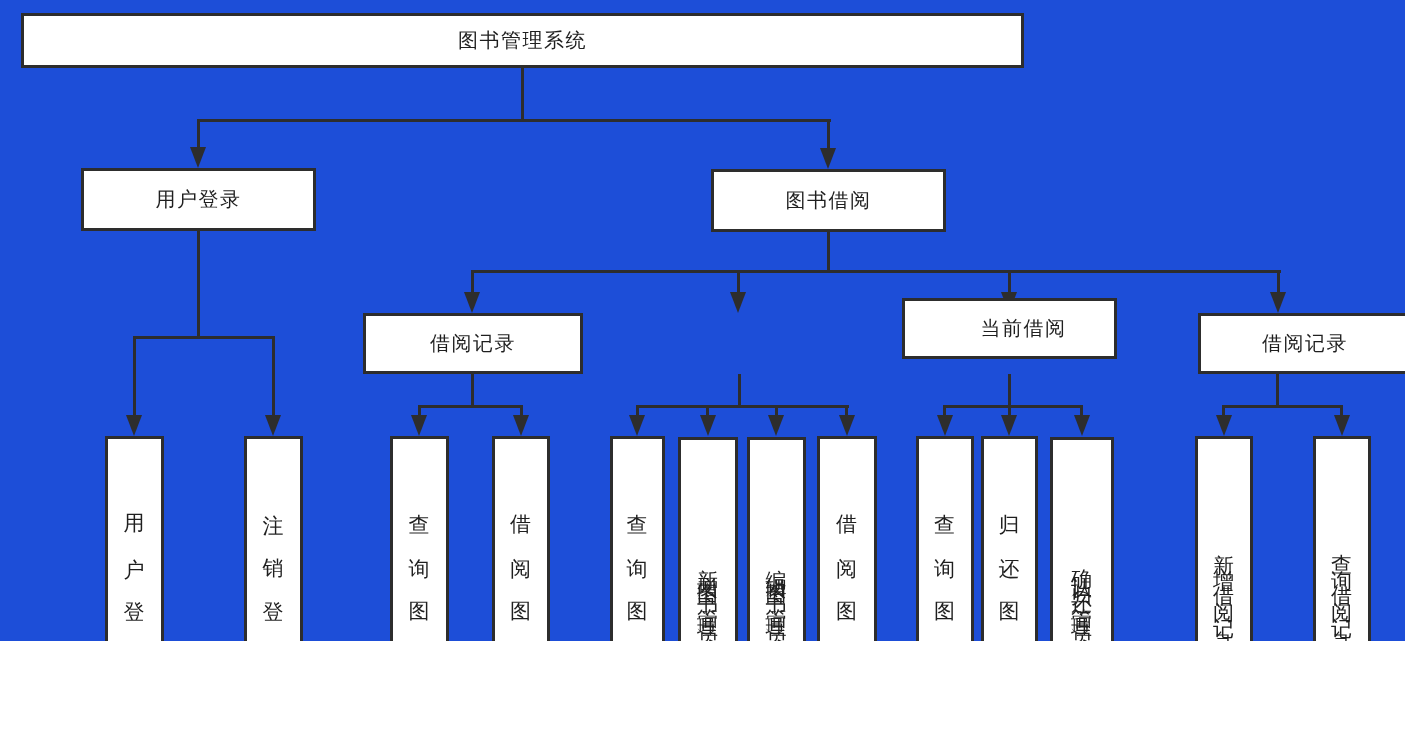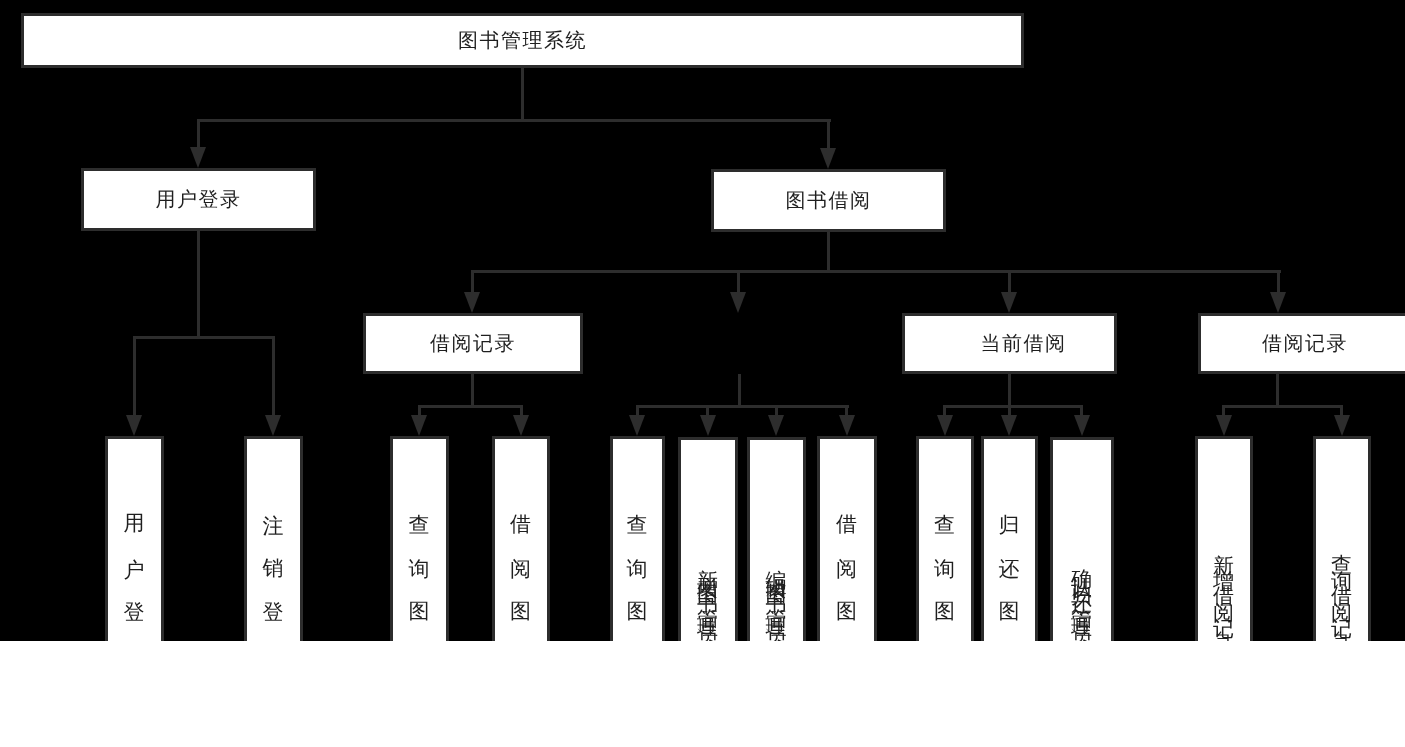--- a/index.html
+++ b/index.html
@@ -1,21 +1,21 @@
 <!DOCTYPE html>
 <html><head>
 <meta charset="utf-8">
 <style>
   html,body{margin:0;padding:0;}
   body{
     width:1405px;height:747px;background:#ffffff;
     font-family:"Liberation Sans","DejaVu Sans",sans-serif;
     color:#1f1f1f;
   }
-  #canvas{position:relative;width:1405px;height:641px;background:#000000;overflow:hidden;}
+  #canvas{position:relative;width:1405px;height:641px;background:#1d4ed8;overflow:hidden;}
 
   .box{
     position:absolute;box-sizing:border-box;
     border:3px solid #2d2d2d;background:#ffffff;
     display:flex;align-items:center;justify-content:center;
     font-size:20px;letter-spacing:1.5px;color:#1f1f1f;
   }
   .vbox{
     position:absolute;box-sizing:border-box;
     border:3px solid #2d2d2d;background:#ffffff;
@@ -80,21 +80,21 @@
   <div class="vl" style="left:737px;top:270px;height:23px;"></div>
   <div class="arr" style="left:730px;top:292px;"></div>
   <div class="vl" style="left:1008px;top:270px;height:23px;"></div>
   <div class="arr" style="left:1001px;top:292px;"></div>
   <div class="vl" style="left:1277px;top:270px;height:23px;"></div>
   <div class="arr" style="left:1270px;top:292px;"></div>
 
   <div class="box" style="left:363px;top:313px;width:220px;height:61px;">
     <span>借阅记录</span>
   </div>
-  <div class="box" style="left:902px;top:313px;width:215px;height:61px;padding-left:28px;">
+  <div class="box" style="left:902px;top:298px;width:215px;height:61px;padding-left:28px;">
     <span>当前借阅</span>
   </div>
   <div class="box" style="left:1198px;top:313px;width:214px;height:61px;">
     <span>借阅记录</span>
   </div>
 
   <div class="vl" style="left:471px;top:374px;height:34px;"></div>
   <div class="hl" style="left:418px;top:405px;width:105px;"></div>
   <div class="vl" style="left:418px;top:405px;height:12px;"></div>
   <div class="arr" style="left:411px;top:415px;"></div>

